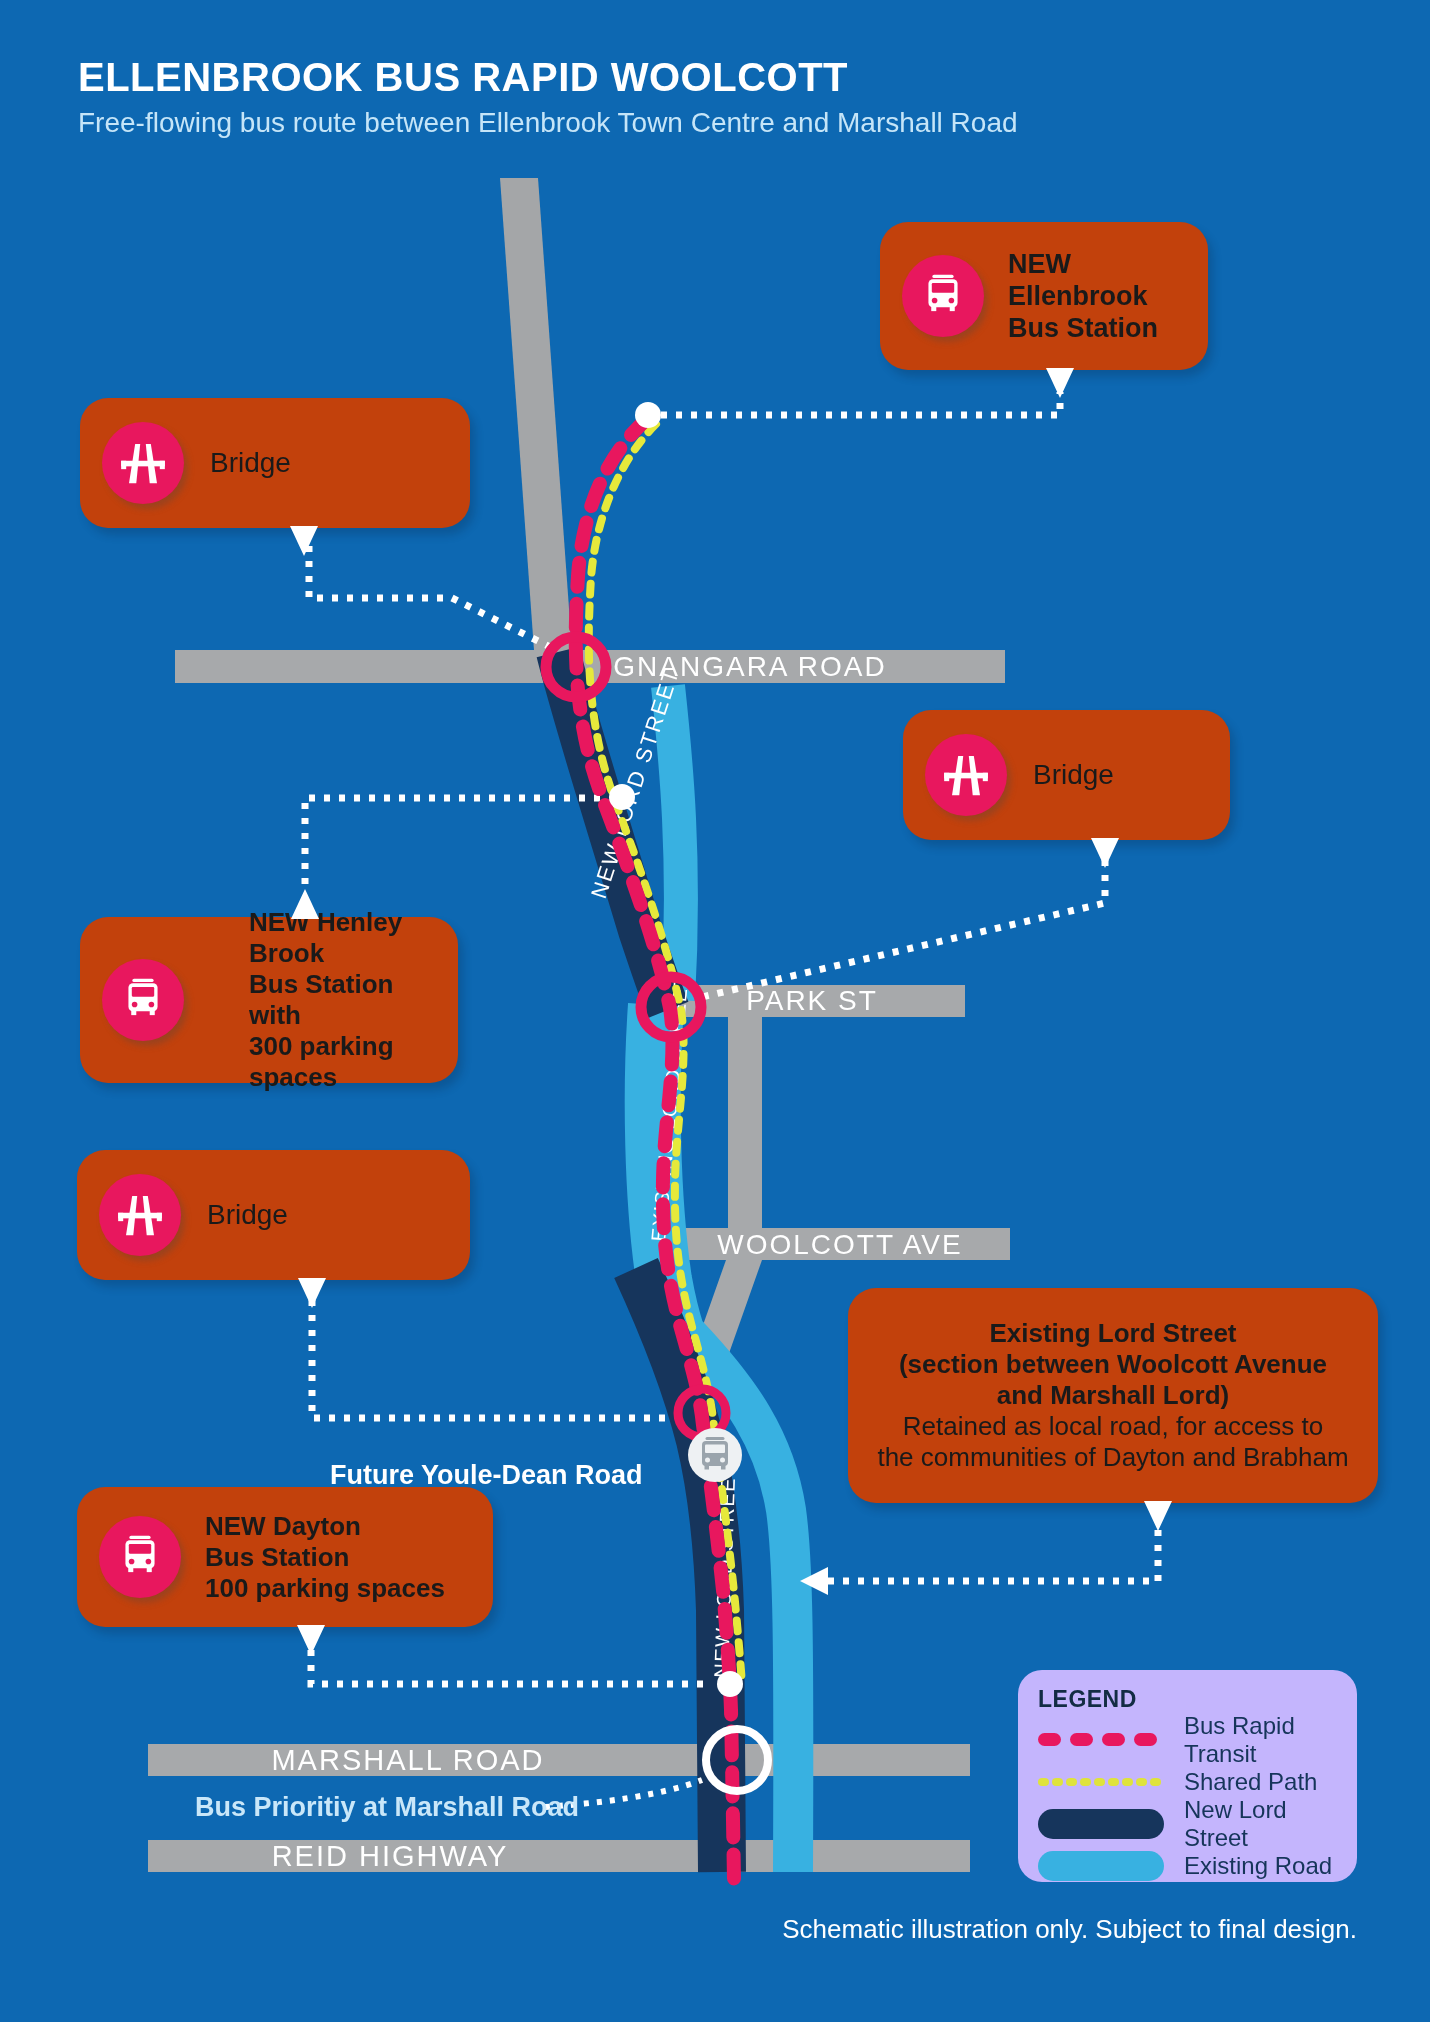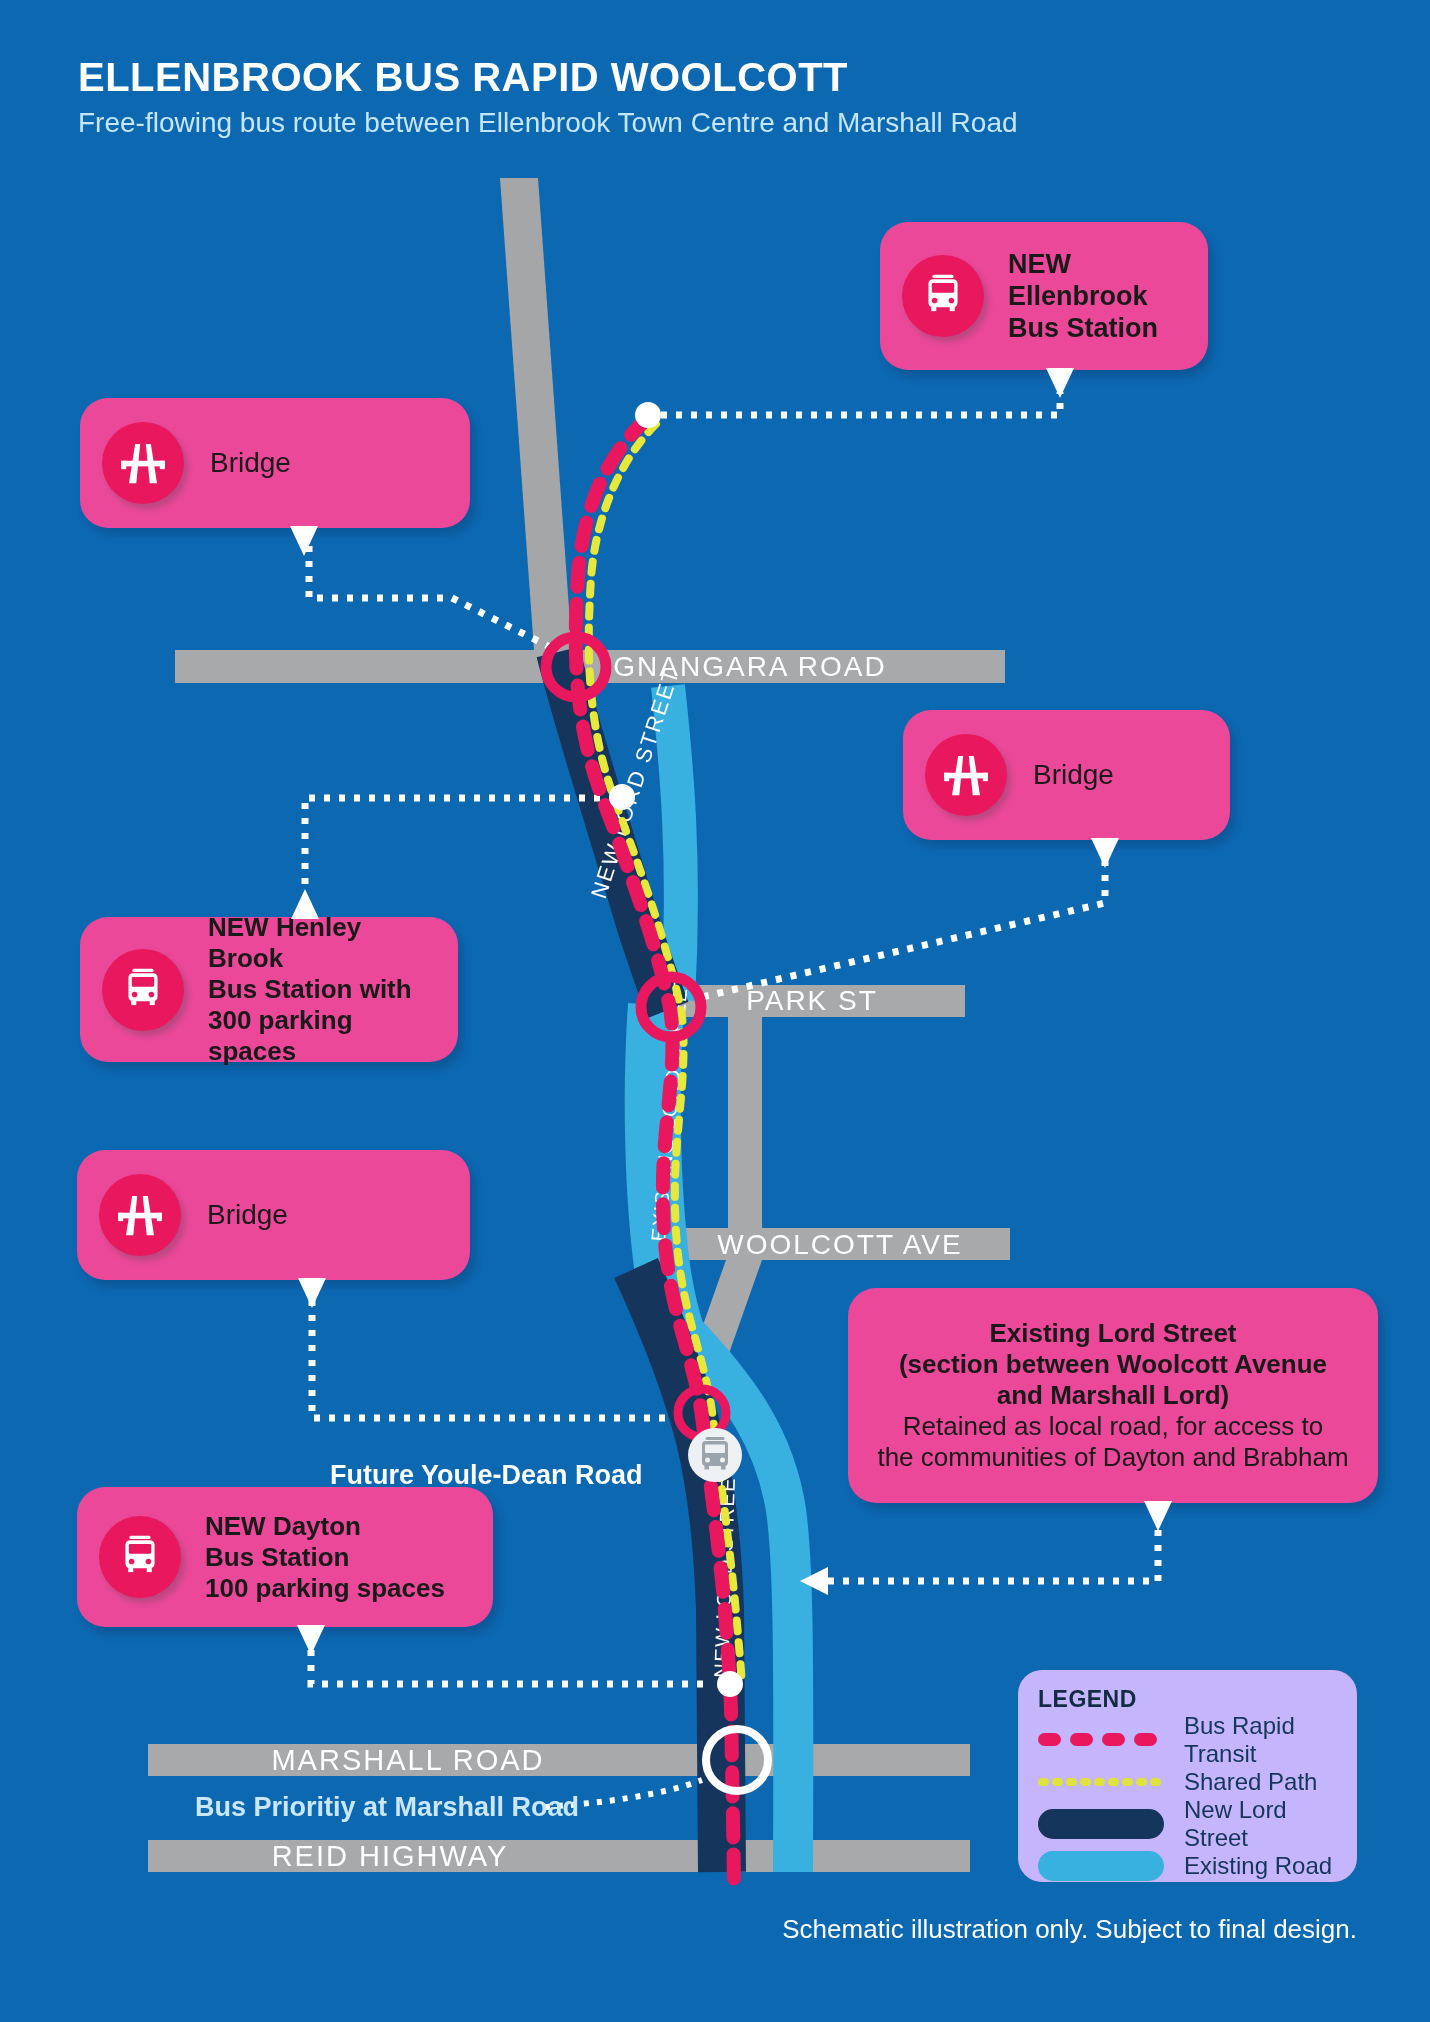--- a/index.html
+++ b/index.html
@@ -4,21 +4,21 @@
 <style>
   html,body{margin:0;padding:0;background:#0d68b2;}
   .stage{position:relative;width:1430px;height:2022px;background:#0d68b2;overflow:hidden;
          font-family:"Liberation Sans",sans-serif;}
   .abs{position:absolute;}
   .title{left:78px;top:55px;font-size:40px;font-weight:bold;color:#ffffff;letter-spacing:.5px;}
   .subtitle{left:78px;top:107px;font-size:28px;color:#c5e5f8;}
   .footer{left:700px;top:1914px;width:657px;text-align:right;font-size:26px;color:#ffffff;}
 
   
-  .callout{position:absolute;background:#ec4899;border-radius:28px;display:flex;align-items:center;
+  .callout{position:absolute;background:#c2410c;border-radius:28px;display:flex;align-items:center;
            box-shadow:5px 7px 9px rgba(10,30,60,.22);padding:0 22px;box-sizing:border-box;z-index:5;}
   .callout .ptr{position:absolute;width:0;height:0;border-left:14px solid transparent;
                 border-right:14px solid transparent;}
   .ptr-down{bottom:-28px;border-top:30px solid #ffffff;}
   .ptr-up{top:-28px;border-bottom:30px solid #ffffff;}
   .icon-circle{width:82px;height:82px;border-radius:50%;background:#e8175e;flex:0 0 82px;
                display:flex;align-items:center;justify-content:center;
                filter:drop-shadow(4px 5px 3px rgba(70,70,70,.3));}
   .icon-circle svg{width:56px;height:56px;}
   .co-text{margin-left:24px;color:#1a1a1a;font-size:27px;line-height:32px;font-weight:bold;}
@@ -165,21 +165,21 @@
         <polygon points="55,16 64,16 75,86 62,86" fill="#ffffff"></polygon>
         <rect x="11" y="46" width="78" height="10" fill="#ffffff"></rect>
         <rect x="11" y="46" width="9" height="15" fill="#ffffff"></rect>
         <rect x="80" y="46" width="9" height="15" fill="#ffffff"></rect>
       </svg>
     </div>
     <div class="bridge-label">Bridge</div>
     <div class="ptr ptr-down" style="left:188px;"></div>
   </div>
 
-  <div class="callout" style="left:80px;top:917px;width:378px;height:145px;">
+  <div class="callout" style="left:80px;top:917px;width:378px;height:166px;gap:41px;">
     <div class="icon-circle">
       <svg viewBox="0 0 100 100">
           <use href="#busglyph"></use>
         </svg>
     </div>
     <div class="co-text" style="font-size:26px;line-height:31px;">
       <div>NEW Henley Brook</div>
       <div>Bus Station with</div>
       <div>300 parking spaces</div>
     </div>

